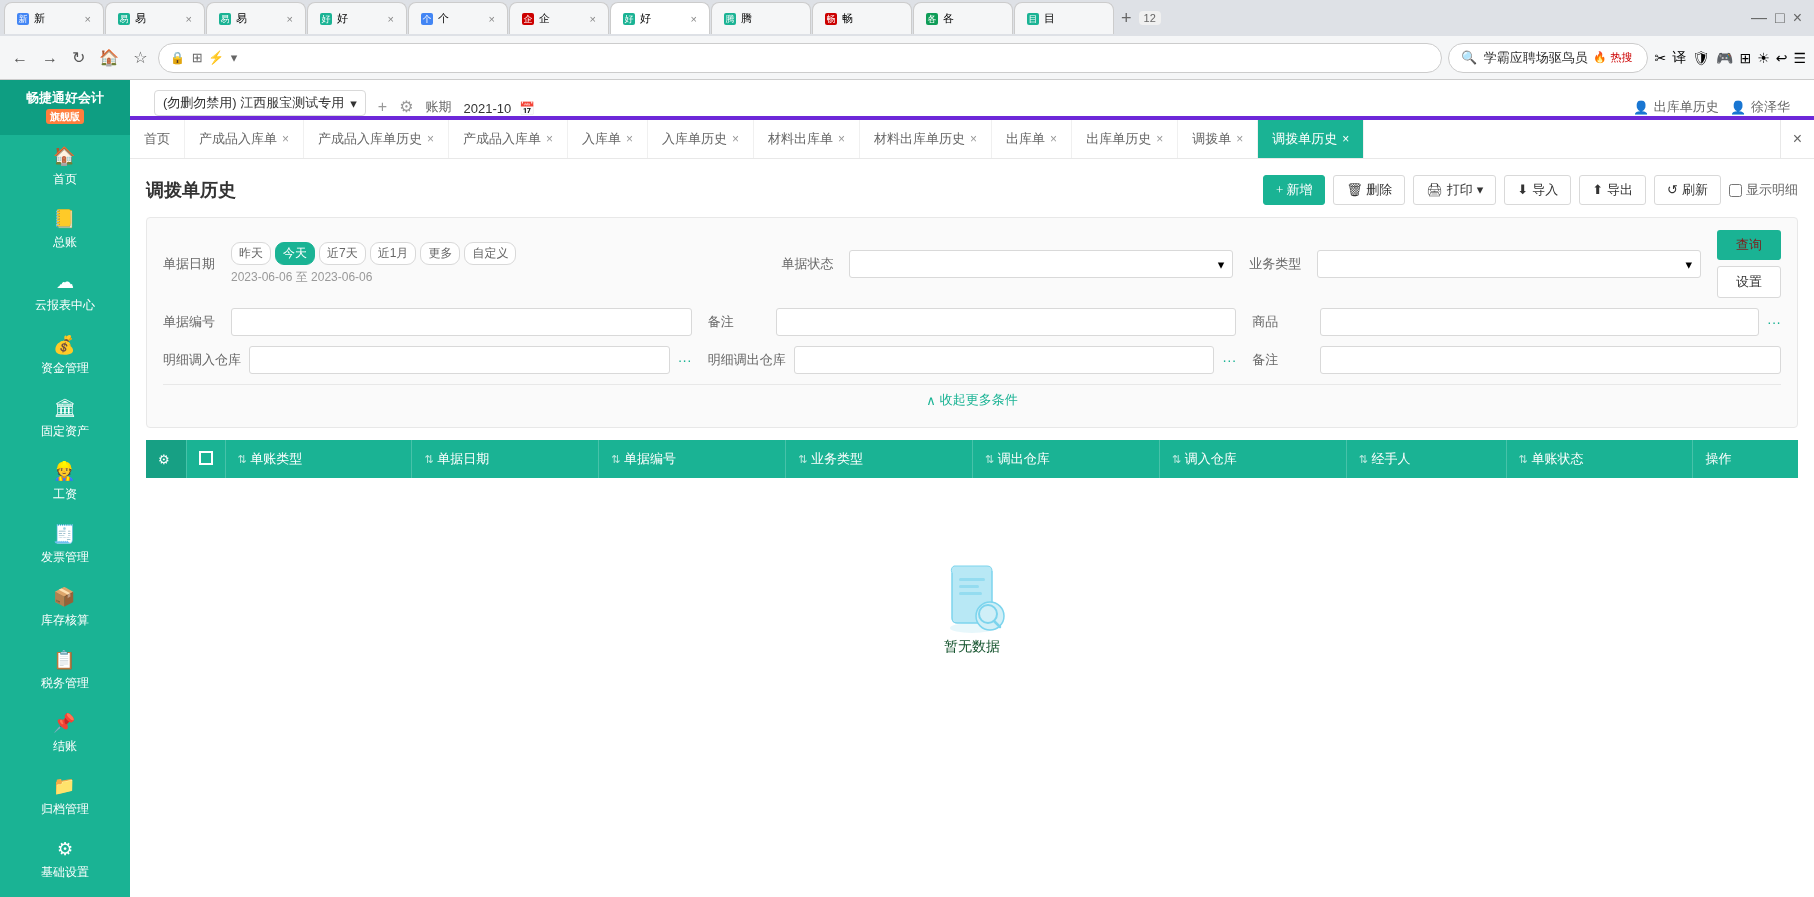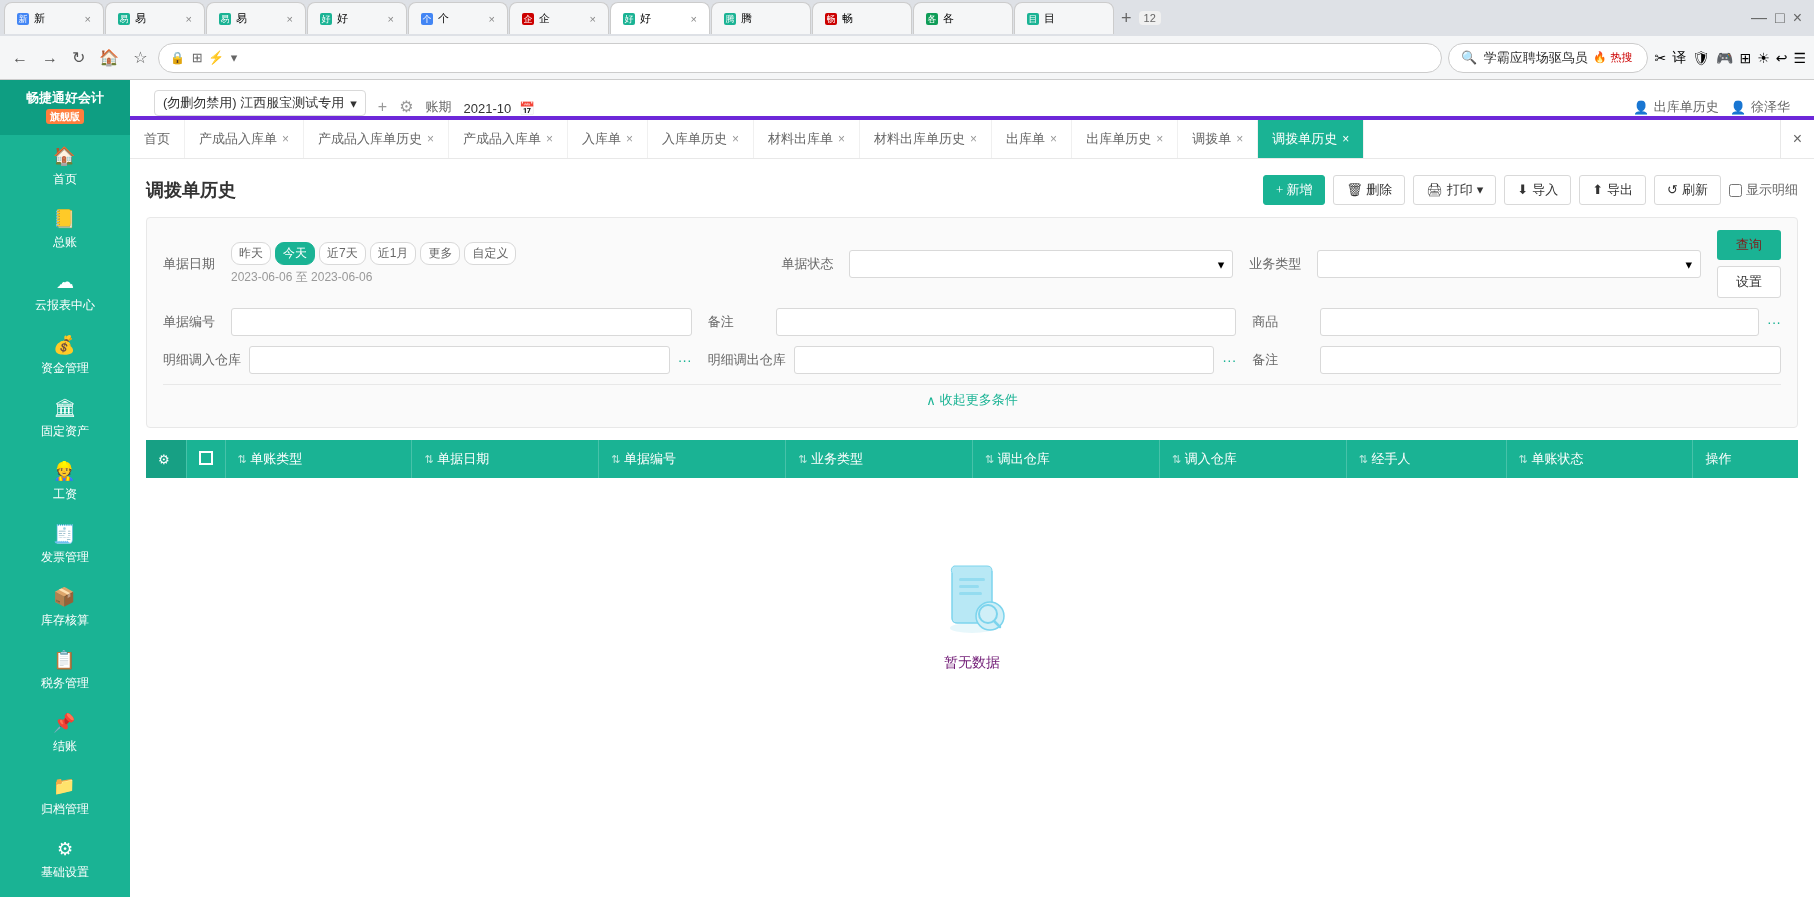--- a/index.html
+++ b/index.html
@@ -79,21 +79,21 @@
     .data-table { width: 100%; border-collapse: collapse; }
     .data-table thead tr { background: #1ab394; color: #fff; }
     .data-table thead th { padding: 10px 12px; text-align: left; font-size: 13px; font-weight: normal; white-space: nowrap; border-right: 1px solid rgba(255,255,255,0.2); }
     .data-table thead th:last-child { border-right: none; }
     .table-header-icon { color: rgba(255,255,255,0.7); font-size: 11px; }
     .th-gear { background: rgba(0,0,0,0.1); padding: 10px 12px; width: 40px; text-align: center; }
     .th-checkbox { width: 36px; text-align: center; }
     .checkbox-white { width: 14px; height: 14px; border: 2px solid #fff; display: inline-block; }
 
     
-    .empty-state { display: flex; flex-direction: column; align-items: center; justify-content: center; padding: 80px 0; color: #701a75; font-size: 14px; gap: 16px; }
+    .empty-state { display: flex; flex-direction: column; align-items: center; justify-content: center; padding: 80px 0; color: #14532d; font-size: 14px; gap: 0; }
 
     
     .scroll-icon-svg { width: 80px; height: 80px; }
 
     
     .query-btn { background: #1ab394; color: #7f1d1d; border: none; padding: 6px 18px; border-radius: 3px; font-size: 13px; cursor: pointer; }
     .settings-btn { background: #fff; color: #333; border: 1px solid #d9d9d9; padding: 6px 18px; border-radius: 3px; font-size: 13px; cursor: pointer; }
     .btn-group { display: flex; flex-direction: column; gap: 6px; }
   </style>
 </head>

